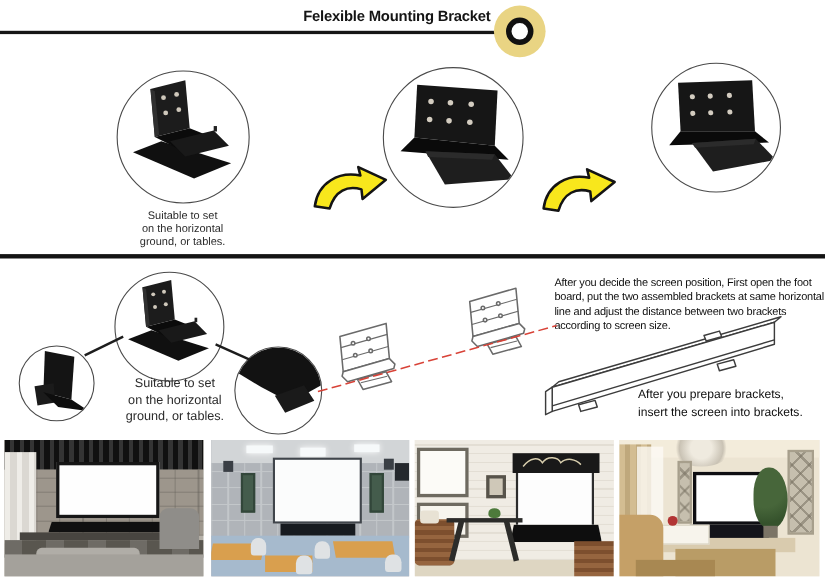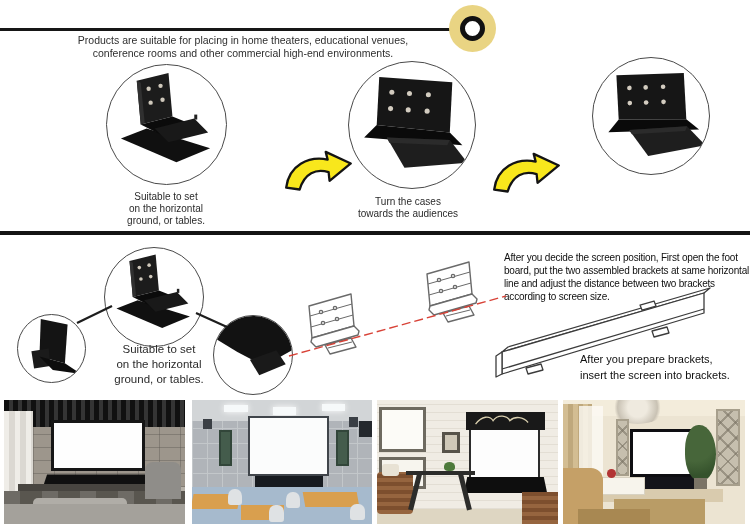--- a/index.html
+++ b/index.html
@@ -116,26 +116,25 @@
   .p4-flw{left:24%;top:56%;width:5%;height:7%;background:#b23434;border-radius:50%;}
   .p4-sofaL{left:0;top:55%;width:22%;height:45%;background:#c5a067;border-radius:0 12px 0 0;}
   .p4-ott{left:28%;top:80%;width:50%;height:20%;background:#b99c66;}
   .p4-sofaB{left:8%;top:88%;width:40%;height:12%;background:#a88852;}
 </style>
 </head>
 <body>
 
 <div id="canvas">
 
+  <div id="title" class="abs">Felexible Mounting Bracket</div>
   <div id="hline" class="abs"></div>
   <div id="logo" class="abs">
     <div class="ring"></div>
   </div>
-  <div id="subtitle" class="abs pre">Products are suitable for placing in home theaters, educational venues,
-conference rooms and other commercial high-end environments.</div>
 
   <div id="c1" class="abs circ">
     <svg viewBox="0 0 120 120">
       <defs>
         <g id="brA">
           <polygon points="14,74 40,64 104,84 70,98" fill="#101010"></polygon>
           <polygon points="30,16 62,8 66,52 34,60" fill="#1c1c1c"></polygon>
           <polygon points="30,16 34,18 38,58 34,60" fill="#303030"></polygon>
           <circle cx="42" cy="24" r="2.2" fill="#cfc8bb"></circle>
             <circle cx="54" cy="21" r="2.2" fill="#cfc8bb"></circle>
@@ -167,22 +166,20 @@
 
   <svg id="ar1" class="abs arrow" viewBox="0 0 80 56">
     <path d="M7,40 C10,17 30,7 50,11 L48,3 L74,15 L52,33 L51,24 C38,20 26,25 21,42 Z" fill="#f8e71c" stroke="#141414" stroke-width="2.4" stroke-linejoin="round"></path>
   </svg>
 
   <div id="c2" class="abs circ">
     <svg viewBox="0 0 100 100">
         <use href="#brB"></use>
       </svg>
   </div>
-  <div id="cap2" class="abs cap pre">Turn the cases
-towards the audiences</div>
 
   <svg id="ar2" class="abs arrow" viewBox="0 0 80 56">
     <path d="M7,40 C10,17 30,7 50,11 L48,3 L74,15 L52,33 L51,24 C38,20 26,25 21,42 Z" fill="#f8e71c" stroke="#141414" stroke-width="2.4" stroke-linejoin="round"></path>
   </svg>
 
   <div id="c3" class="abs circ">
     <svg viewBox="0 0 100 100">
         <use href="#brB" transform="rotate(-6 50 50)"></use>
       </svg>
   </div>

